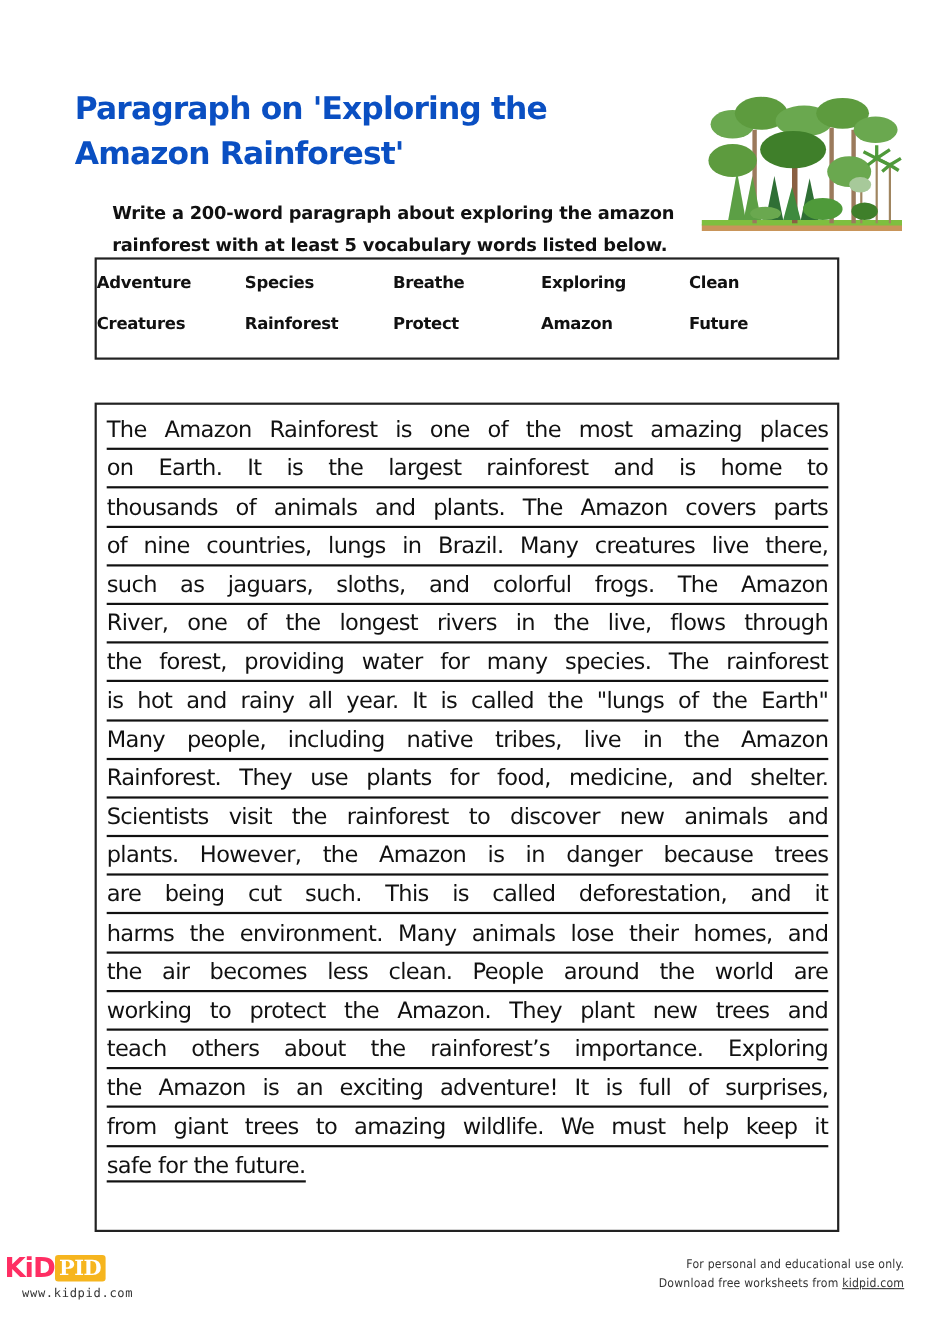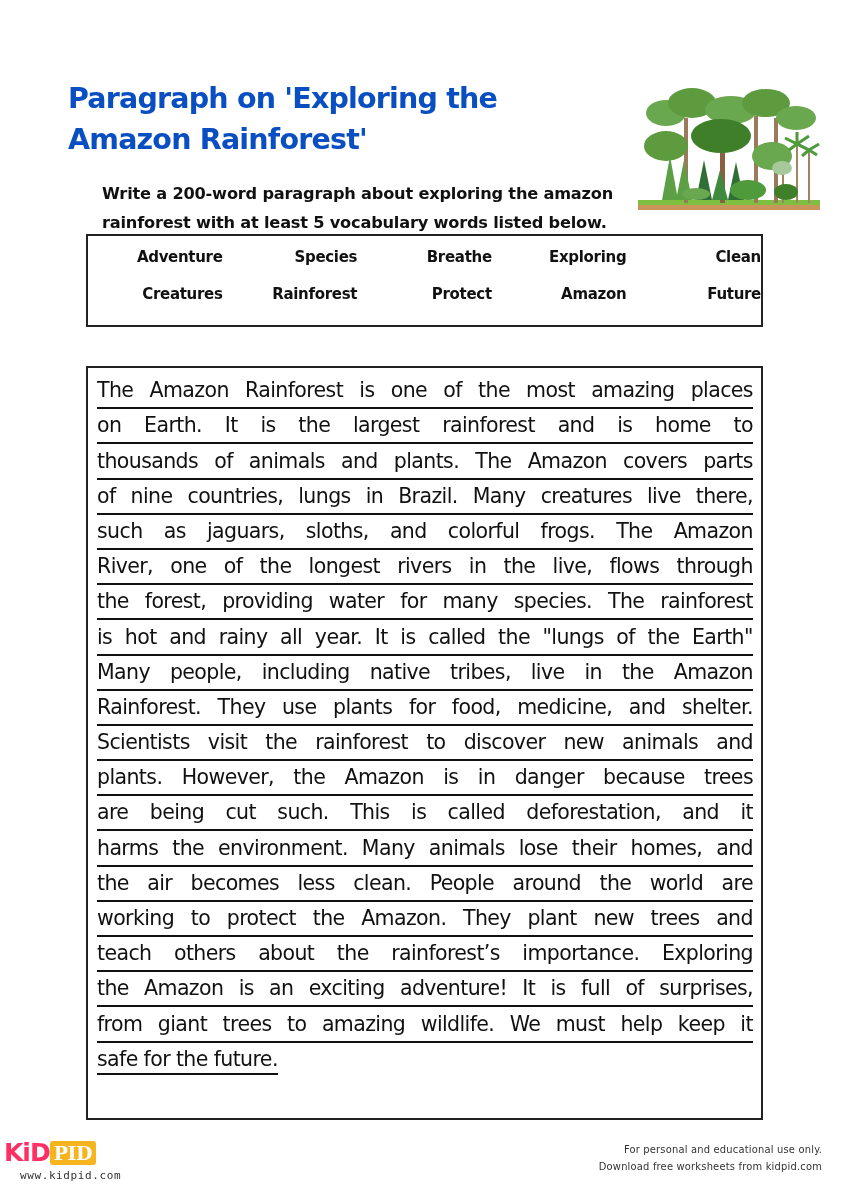--- a/index.html
+++ b/index.html
@@ -17,21 +17,21 @@
   .illustration { position: absolute; left: 636px; top: 78px; width: 186px; height: 138px; }
   .vocab-box {
     position: absolute; left: 86px; top: 234px; width: 673px; height: 89px;
     border: 2px solid #222; box-sizing: content-box;
   }
   .vocab-grid {
     position: absolute; left: 0; top: 10px; width: 100%;
     display: grid; grid-template-columns: repeat(5, 1fr); row-gap: 15px;
   }
   .vocab-word {
-    text-align: right; font-family: "DejaVu Sans", sans-serif; font-weight: bold;
+    text-align: left; font-family: "DejaVu Sans", sans-serif; font-weight: bold;
     font-size: 15px; line-height: 22px; color: #111; letter-spacing: -0.3px;
   }
   .para-box {
     position: absolute; left: 86px; top: 366px; width: 673px; height: 750px;
     border: 2px solid #222; box-sizing: content-box;
   }
   .para-lines { position: absolute; left: 9px; top: 6px; width: 656px; }
   .para-line {
     display: flex; justify-content: space-between; height: 35.2px; align-items: flex-end;
     font-family: "DejaVu Sans", sans-serif; font-size: 20.5px; line-height: 28px;
@@ -42,21 +42,21 @@
   .para-line.short span { border-bottom: 2px solid #111; }
   .para-line span { display: inline-block; }
   .logo { position: absolute; left: 4px; top: 1138px; }
   .logo-kid { display: inline-block; font-family: "DejaVu Sans", sans-serif; font-weight: bold; font-size: 25px; color: #ff2e63; letter-spacing: -1px; vertical-align: middle; }
   .logo-pid { display: inline-block; font-family: "DejaVu Serif", serif; font-weight: bold; font-size: 19px; color: #fff; background: #f6b51e; padding: 1px 4px; border-radius: 3px; vertical-align: middle; letter-spacing: -0.5px; }
   .logo-url { position: absolute; left: 20px; top: 1169px; font-family: "DejaVu Sans Mono", monospace; font-size: 11px; color: #333; letter-spacing: 0.6px; }
   .footer-note {
     position: absolute; right: 26px; top: 1141px; text-align: right;
     font-family: "DejaVu Sans Condensed", "DejaVu Sans", sans-serif; font-size: 11px; line-height: 17px; color: #333; letter-spacing: 0.2px;
   }
-  .footer-note a { color: #333; }
+  .footer-note a { color: #333; text-decoration: underline; }
 </style>
 </head>
 <body>
 
 <h1 class="title">Paragraph on 'Exploring the Amazon Rainforest'</h1>
 <p class="instructions">Write a 200-word paragraph about exploring the amazon rainforest with at least 5 vocabulary words listed below.</p>
 
 <div class="illustration">
   <svg width="186" height="138" viewBox="0 0 186 138" xmlns="http://www.w3.org/2000/svg">
 

